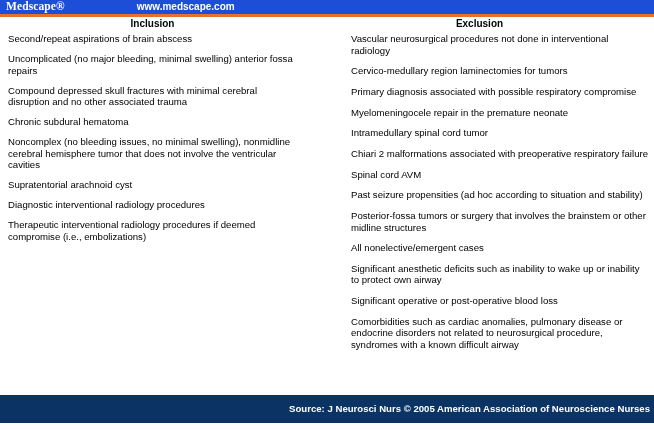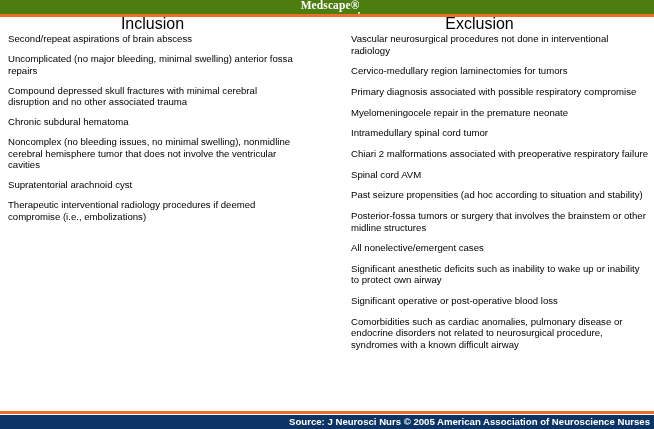--- a/index.html
+++ b/index.html
@@ -16,25 +16,24 @@
     position: relative;
   }
 
   
   .topbar {
     position: absolute;
     top: 0;
     left: 0;
     width: 654px;
     height: 14px;
-    background: #4d7c0f;
+    background: #1d4ed8;
     display: flex;
     align-items: center;
     box-sizing: border-box;
-    flex-direction: column;
   }
   .topbar-logo {
     font-family: "Liberation Serif", serif;
     font-size: 11.5px;
     font-weight: bold;
     color: #ffffff;
     letter-spacing: 0.1px;
     padding-left: 6px;
     line-height: 1;
     white-space: nowrap;
@@ -67,22 +66,22 @@
     box-sizing: border-box;
   }
 
   .col-heads {
     display: flex;
     width: 654px;
     height: 16px;
     align-items: flex-start;
   }
   .col-head {
-    font-size: 16px;
-    font-weight: normal;
+    font-size: 10px;
+    font-weight: bold;
     text-align: center;
     line-height: 14px;
     white-space: nowrap;
   }
   .col-head.inclusion { width: 305px; }
   .col-head.exclusion { width: 349px; }
 
   .cols {
     display: flex;
     width: 654px;
@@ -117,24 +116,24 @@
   .footer-rule {
     position: absolute;
     bottom: 15px;
     left: 0;
     width: 654px;
     height: 3px;
     background: #e8702a;
   }
   .footer {
     position: absolute;
-    bottom: 0;
+    bottom: 6px;
     left: 0;
     width: 654px;
-    height: 14px;
+    height: 28px;
     background: #0b3465;
     display: flex;
     align-items: center;
     justify-content: flex-end;
     box-sizing: border-box;
     padding-right: 4px;
   }
   .footer-text {
     font-size: 9.6px;
     font-weight: bold;
@@ -161,20 +160,21 @@
 
   <div class="cols">
 
     <div class="col inclusion">
       <div class="item">Second/repeat aspirations of brain abscess</div>
       <div class="item">Uncomplicated (no major bleeding, minimal swelling) anterior fossa repairs</div>
       <div class="item">Compound depressed skull fractures with minimal cerebral disruption and no other associated trauma</div>
       <div class="item">Chronic subdural hematoma</div>
       <div class="item">Noncomplex (no bleeding issues, no minimal swelling), nonmidline cerebral hemisphere tumor that does not involve the ventricular cavities</div>
       <div class="item">Supratentorial arachnoid cyst</div>
+      <div class="item">Diagnostic interventional radiology procedures</div>
       <div class="item">Therapeutic interventional radiology procedures if deemed compromise (i.e., embolizations)</div>
     </div>
 
     <div class="col exclusion">
       <div class="item">Vascular neurosurgical procedures not done in interventional radiology</div>
       <div class="item">Cervico-medullary region laminectomies for tumors</div>
       <div class="item">Primary diagnosis associated with possible respiratory compromise</div>
       <div class="item">Myelomeningocele repair in the premature neonate</div>
       <div class="item">Intramedullary spinal cord tumor</div>
       <div class="item">Chiari 2 malformations associated with preoperative respiratory failure</div>

